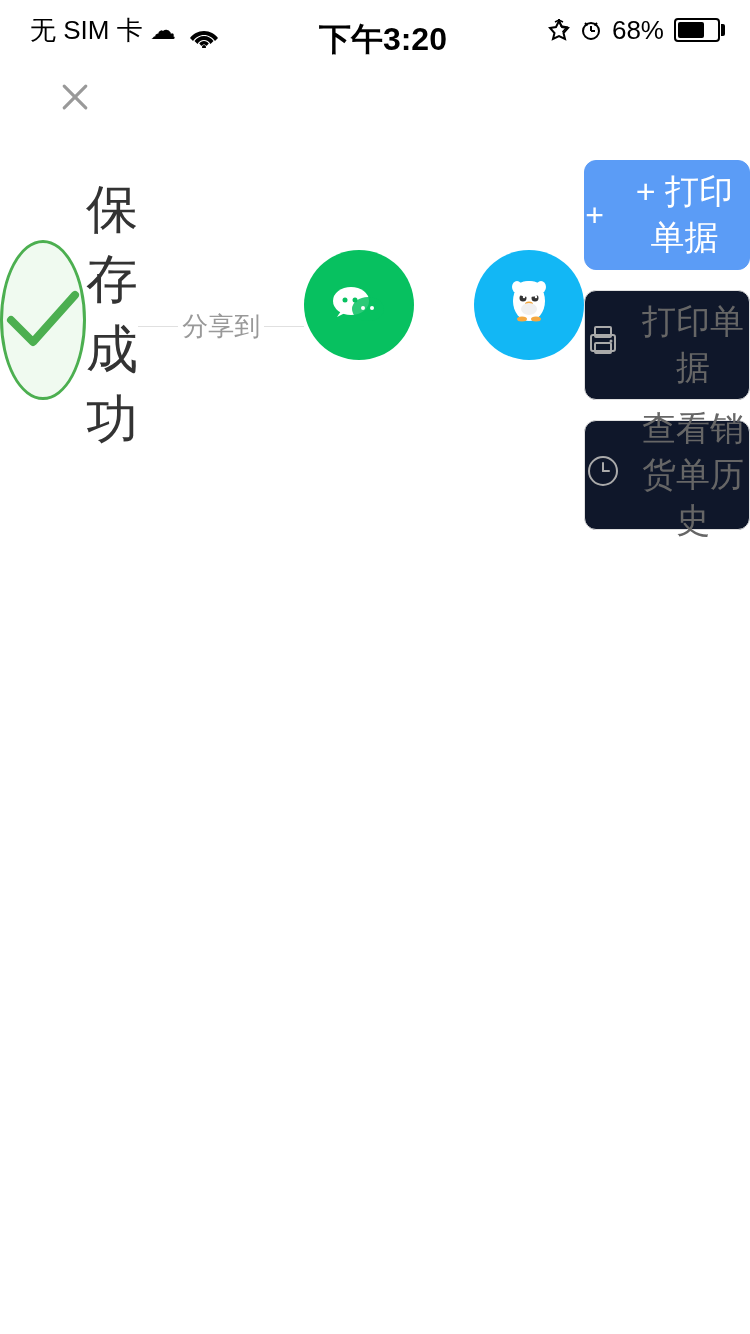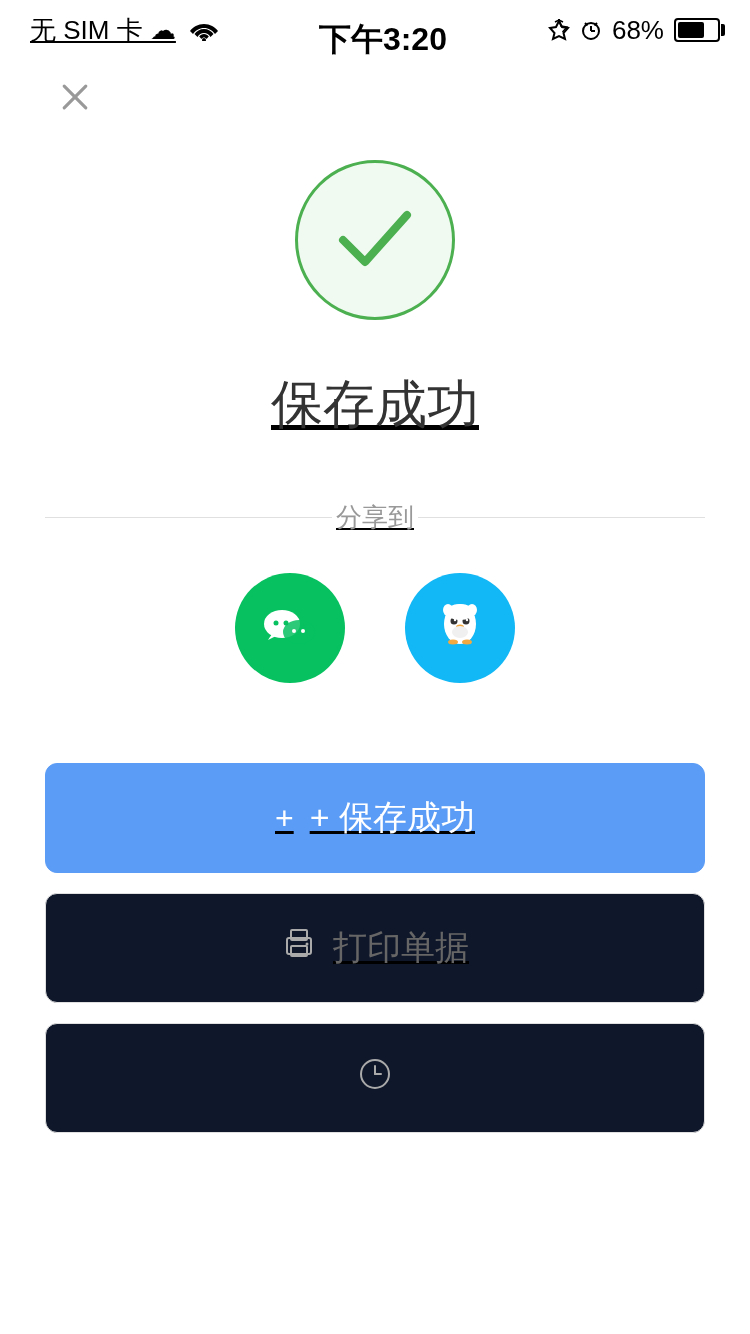--- a/index.html
+++ b/index.html
@@ -20,25 +20,24 @@
       background: #ffffff;
       display: flex;
       align-items: center;
       justify-content: space-between;
       padding: 0 30px;
       font-size: 28px;
       font-weight: 400;
     }
     .status-left {
       display: flex;
-      align-items: center;
+      align-items: flex-end;
       gap: 14px;
       font-size: 26px;
       color: #000;
-      text-decoration: underline;
     }
     .status-center {
       font-size: 32px;
       font-weight: 600;
       color: #000;
       margin-top: 20px;
     }
     .status-right {
       display: flex;
       align-items: center;
@@ -87,24 +86,22 @@
       cursor: pointer;
     }
     .close-icon-svg {
       width: 36px;
       height: 36px;
     }
 
     
     .main-content {
       display: flex;
-      flex-direction: column;
       align-items: center;
       padding-top: 100px;
-      text-decoration: underline;
     }
 
     
     .success-circle {
       width: 160px;
       height: 160px;
       border-radius: 50%;
       border: 3px solid #4CAF50;
       background: #f0faf0;
       display: flex;
@@ -293,21 +290,21 @@
         <ellipse cx="20" cy="14" rx="5" ry="6" fill="white"></ellipse>
         <ellipse cx="44" cy="14" rx="5" ry="6" fill="white"></ellipse>
       </svg>
     </button>
   </div>
 
   <div class="action-buttons">
 
     <button class="action-btn action-btn-primary">
       <span class="action-btn-icon">+</span>
-      <span>+ 保存成功</span>
+      <span>+ 打印单据</span>
     </button>
 
     <button class="action-btn">
       <span class="action-btn-icon">
         <svg width="36" height="36" viewBox="0 0 36 36">
           <rect x="6" y="12" width="24" height="16" rx="2" fill="none" stroke="#aaa" stroke-width="2"></rect>
           <rect x="10" y="20" width="16" height="10" rx="1" fill="none" stroke="#aaa" stroke-width="2"></rect>
           <rect x="10" y="4" width="16" height="10" rx="1" fill="none" stroke="#aaa" stroke-width="2"></rect>
           <circle cx="26" cy="18" r="1.5" fill="#aaa"></circle>
         </svg>
@@ -316,17 +313,18 @@
     </button>
 
     <button class="action-btn">
       <span class="action-btn-icon">
         <svg width="36" height="36" viewBox="0 0 36 36">
           <circle cx="18" cy="18" r="14" fill="none" stroke="#aaa" stroke-width="2"></circle>
           <line x1="18" y1="18" x2="18" y2="10" stroke="#aaa" stroke-width="2" stroke-linecap="round"></line>
           <line x1="18" y1="18" x2="24" y2="18" stroke="#aaa" stroke-width="2" stroke-linecap="round"></line>
         </svg>
       </span>
+      <span>查看销货单历史</span>
     </button>
 
   </div>
 
 </div>
 
 </body></html>

